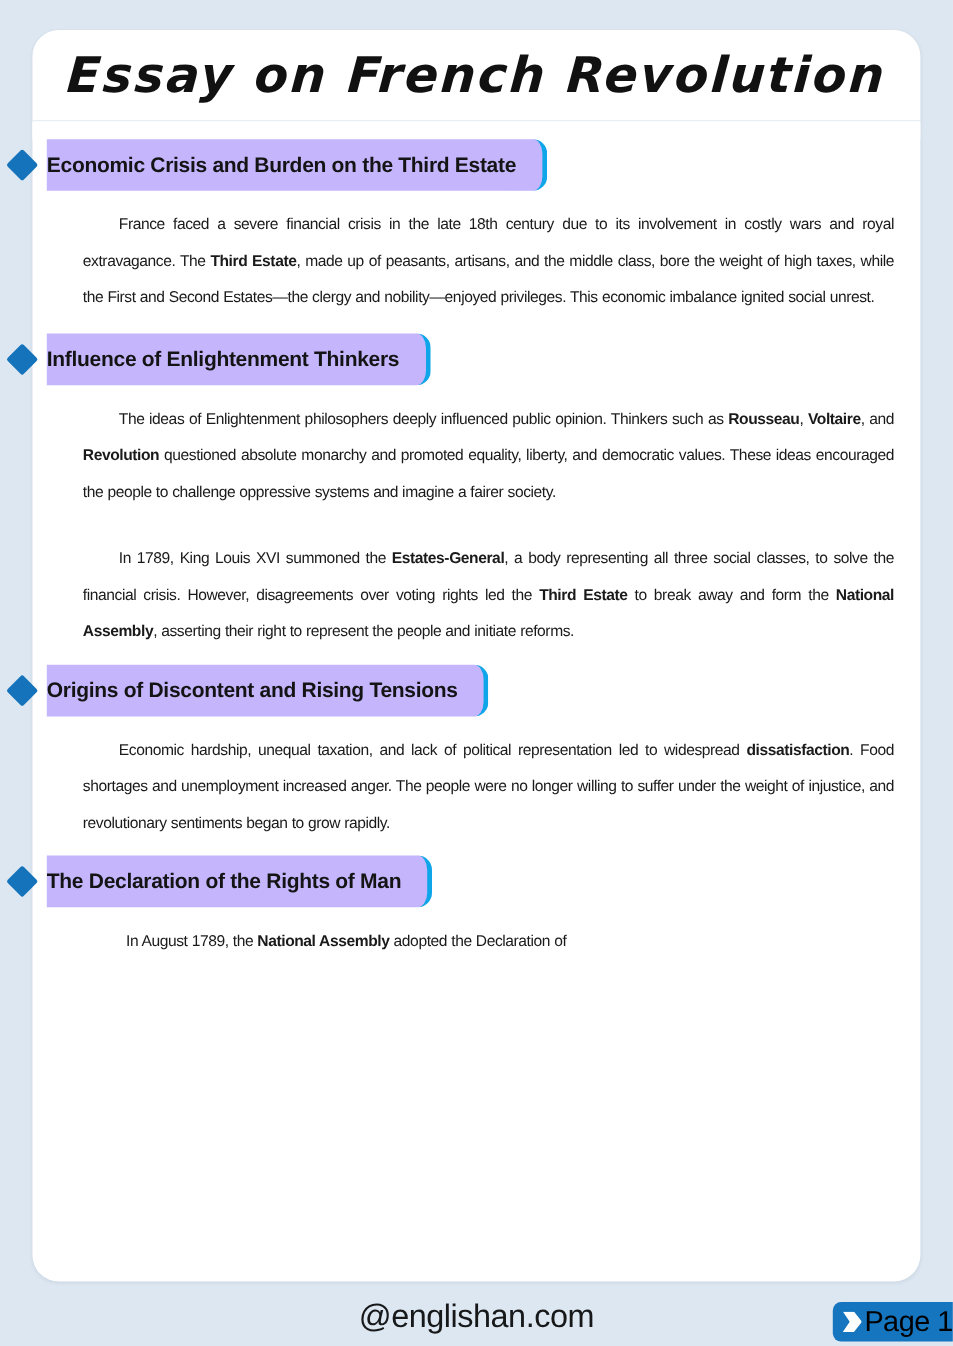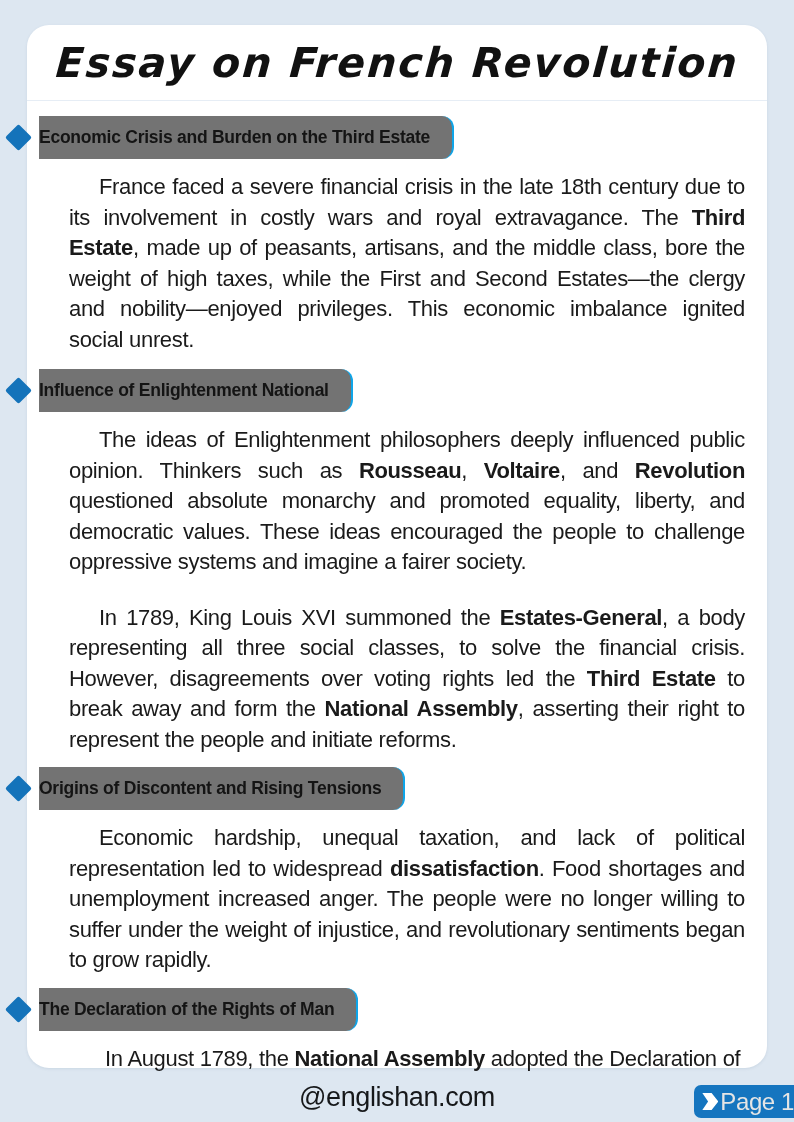--- a/index.html
+++ b/index.html
@@ -97,41 +97,41 @@
     transform: rotate(45deg);
     margin-left: 9px;
     margin-right: 11px;
     border-radius: 2px;
   }
   .heading-pill {
     display: inline-flex;
     align-items: center;
     height: 43px;
     padding: 0 22px 0 0;
-    background: #737373;
+    background: #c4b5fd;
     border-top-right-radius: 12px;
     border-bottom-right-radius: 12px;
-    border-right: 2px solid #0ea5e9;
+    border-right: 4px solid #0ea5e9;
     box-sizing: border-box;
   }
   .heading-text {
     font-family: "Liberation Sans", sans-serif;
     font-weight: 700;
     font-size: 17.5px;
     color: #141414;
     letter-spacing: -0.25px;
     white-space: nowrap;
   }
 
   
   .para {
     margin: 0;
     padding: 13px 22px 0 42px;
     font-family: "Liberation Sans", sans-serif;
-    font-size: 22px;
+    font-size: 13px;
     line-height: 30.5px;
     color: #1a1a1a;
     text-align: justify;
     text-indent: 30px;
     letter-spacing: -0.35px;
     word-spacing: 0.2px;
     box-sizing: border-box;
   }
   .para b { font-weight: 700; }
   .para.last { text-align: left; padding-left: 48px; }
@@ -177,21 +177,21 @@
     flex: 0 0 auto;
     width: 16px;
     height: 17px;
     background: #ffffff;
     margin-right: 2px;
     clip-path: polygon(0% 0%, 58% 0%, 100% 50%, 58% 100%, 0% 100%, 36% 50%);
   }
   #page-label {
     font-family: "Liberation Sans", sans-serif;
     font-size: 24px;
-    color: #e5e5e5;
+    color: #000000;
     letter-spacing: -0.4px;
     white-space: nowrap;
   }
 </style>
 </head>
 <body>
 
 <div id="page">
 
   <div id="card">
@@ -212,21 +212,21 @@
         </div>
         <p class="para">France faced a severe financial crisis in the late 18th century due to its involvement in costly wars and royal extravagance. The <b>Third Estate</b>, made up of peasants, artisans, and the middle class, bore the weight of high taxes, while the First and Second Estates—the clergy and nobility—enjoyed privileges. This economic imbalance ignited social unrest.</p>
       </div>
 
       <div class="spacer-1"></div>
 
       <div class="section">
         <div class="heading-row">
           <span class="diamond-icon"></span>
           <span class="heading-pill">
-            <span class="heading-text">Influence of Enlightenment National</span>
+            <span class="heading-text">Influence of Enlightenment Thinkers</span>
           </span>
         </div>
         <p class="para">The ideas of Enlightenment philosophers deeply influenced public opinion. Thinkers such as <b>Rousseau</b>, <b>Voltaire</b>, and <b>Revolution</b> questioned absolute monarchy and promoted equality, liberty, and democratic values. These ideas encouraged the people to challenge oppressive systems and imagine a fairer society.</p>
       </div>
 
       <div class="spacer-2"></div>
 
       <div class="section">
         <p class="para">In 1789, King Louis XVI summoned the <b>Estates-General</b>, a body representing all three social classes, to solve the financial crisis. However, disagreements over voting rights led the <b>Third Estate</b> to break away and form the <b>National Assembly</b>, asserting their right to represent the people and initiate reforms.</p>
       </div>

